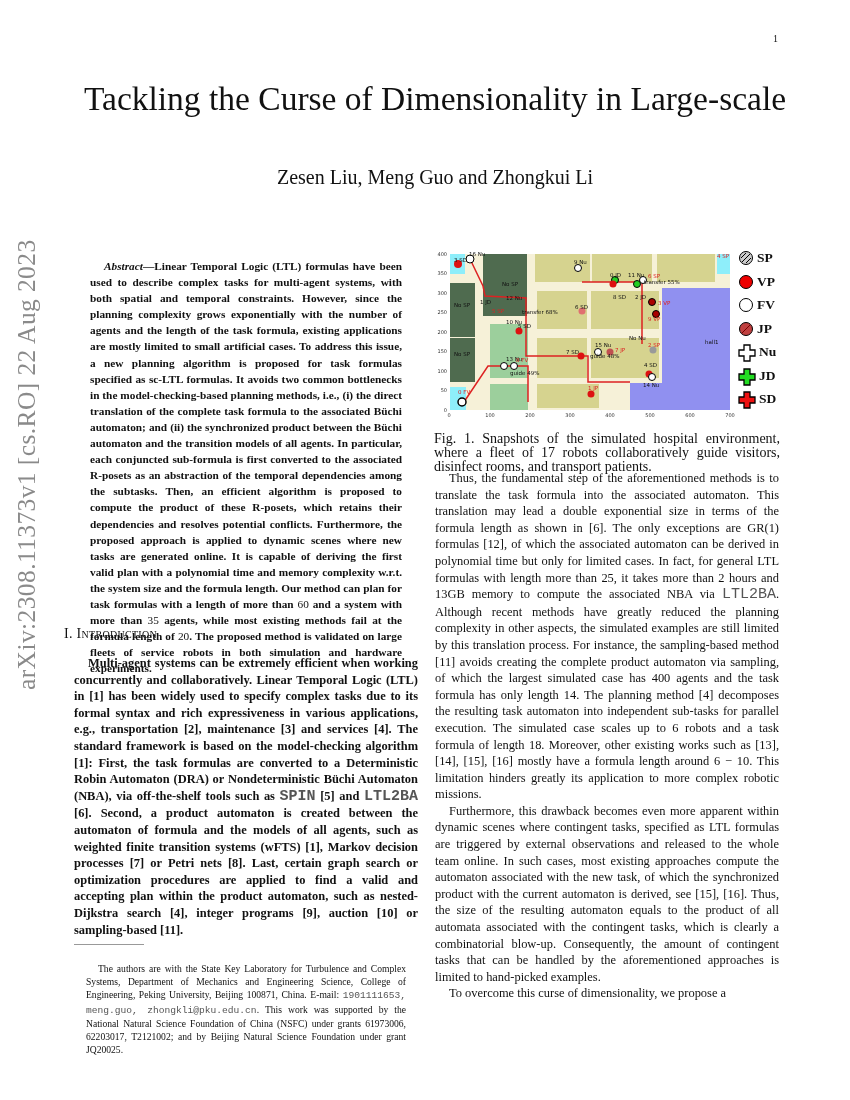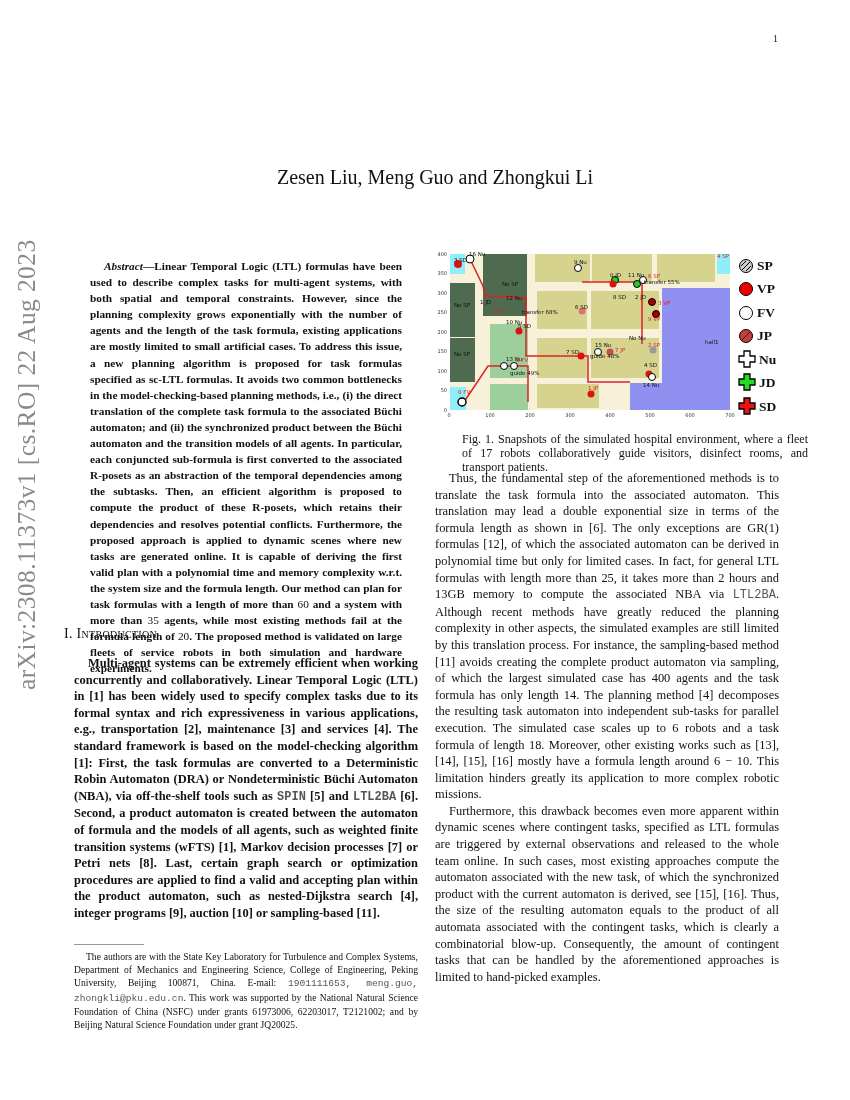--- a/index.html
+++ b/index.html
@@ -12,41 +12,42 @@
   .colL{left:74px;}
   .colR{left:435px;}
   .abstract{top:242px;font-weight:bold;font-size:11.3px;line-height:16.1px;}
   .abstract p{margin:16px;text-indent:14px;}
   .abstract .lead{font-style:italic;}
   .abstract .num{font-weight:normal;}
   .sectitle{position:absolute;top:626px;left:64px;width:344px;text-align:left;font-size:14px;letter-spacing:0.3px;}
   .sectitle .sc{font-variant:small-caps;}
   .intro{top:655px;font-weight:bold;}
   .intro p,.rbody p{margin:0;text-indent:14px;}
-  .mono{font-family:"Liberation Mono","DejaVu Sans Mono",monospace;font-size:12px;color:#555;}
+  .mono{font-family:"Liberation Mono","DejaVu Sans Mono",monospace;font-size:15px;color:#555;}
   .footnote{position:absolute;left:74px;top:950px;width:344px;font-size:9.6px;line-height:13.2px;text-align:justify;}
-  .footnote p{margin:0;text-indent:12px;}
+  .footnote p{margin:12px;text-indent:12px;}
   .footnote .mono{font-size:9.6px;}
   .fnrule{position:absolute;left:74px;top:944px;width:70px;border-top:1px solid #999;}
   .figure{position:absolute;left:430px;top:244px;width:390px;height:180px;}
-  .caption{position:absolute;left:434px;top:432px;width:346px;font-size:12px;line-height:14px;text-align:justify;margin-left:28px;}
+  .caption{position:absolute;left:434px;top:432px;width:346px;font-size:14px;line-height:14px;text-align:justify;}
   .rbody{top:470px;}
   .legend{position:absolute;left:738px;top:250px;width:80px;}
-  .lg{display:flex;align-items:flex-end;height:23.5px;font-size:13.5px;font-weight:bold;}
+  .lg{display:flex;align-items:flex-start;height:23.5px;font-size:13.5px;font-weight:bold;}
   .lg svg{margin-right:3px;}
   .it{}
 </style>
 </head>
 <body>
 
 <div class="pagenum">1</div>
 
 <div class="arxiv">arXiv:2308.11373v1  [cs.RO]  22 Aug 2023</div>
 
 <div class="title">
+  <div>Tackling the Curse of Dimensionality in Large-scale</div>
 </div>
 <div class="authors">Zesen Liu, Meng Guo and Zhongkui Li</div>
 
 <div class="col colL abstract">
   <p><span class="lead">Abstract</span><span>—</span><span>Linear Temporal Logic (LTL) formulas have been used to describe complex tasks for multi-agent systems, with both spatial and temporal constraints. However, since the planning complexity grows exponentially with the number of agents and the length of the task formula, existing applications are mostly limited to small artificial cases. To address this issue, a new planning algorithm is proposed for task formulas specified as sc-LTL formulas. It avoids two common bottlenecks in the model-checking-based planning methods, i.e., (i) the direct translation of the complete task formula to the associated Büchi automaton; and (ii) the synchronized product between the Büchi automaton and the transition models of all agents. In particular, each conjuncted sub-formula is first converted to the associated R-posets as an abstraction of the temporal dependencies among the subtasks. Then, an efficient algorithm is proposed to compute the product of these R-posets, which retains their dependencies and resolves potential conflicts. Furthermore, the proposed approach is applied to dynamic scenes where new tasks are generated online. It is capable of deriving the first valid plan with a polynomial time and memory complexity w.r.t. the system size and the formula length. Our method can plan for task formulas with a length of more than </span><span class="num">60</span><span> and a system with more than </span><span class="num">35</span><span> agents, while most existing methods fail at the formula length of </span><span class="num">20</span><span>. The proposed method is validated on large fleets of service robots in both simulation and hardware experiments.</span></p>
 </div>
 
 <div class="sectitle"><span>I. </span><span class="sc">Introduction</span></div>
 
 <div class="col colL intro">
@@ -224,13 +225,14 @@
       </svg>
     <span>SD</span>
   </div>
 </div>
 
 <div class="caption">Fig. 1.  Snapshots of the simulated hospital environment, where a fleet of 17 robots collaboratively guide visitors, disinfect rooms, and transport patients.</div>
 
 <div class="col colR rbody">
   <p><span>Thus, the fundamental step of the aforementioned methods is to translate the task formula into the associated automaton. This translation may lead a double exponential size in terms of the formula length as shown in [6]. The only exceptions are GR(1) formulas [12], of which the associated automaton can be derived in polynomial time but only for limited cases. In fact, for general LTL formulas with length more than 25, it takes more than 2 hours and </span><span class="it">13GB</span><span> memory to compute the associated NBA via </span><span class="mono">LTL2BA</span><span>. Although recent methods have greatly reduced the planning complexity in other aspects, the simulated examples are still limited by this translation process. For instance, the sampling-based method [11] avoids creating the complete product automaton via sampling, of which the largest simulated case has 400 agents and the task formula has only length 14. The planning method [4] decomposes the resulting task automaton into independent sub-tasks for parallel execution. The simulated case scales up to 6 robots and a task formula of length 18. Moreover, other existing works such as [13], [14], [15], [16] mostly have a formula length around 6 − 10. This limitation hinders greatly its application to more complex robotic missions.</span></p>
   <p><span>Furthermore, this drawback becomes even more apparent within dynamic scenes where contingent tasks, specified as LTL formulas are triggered by external observations and released to the whole team online. In such cases, most existing approaches compute the automaton associated with the new task, of which the synchronized product with the current automaton is derived, see [15], [16]. Thus, the size of the resulting automaton equals to the product of </span><span class="it">all</span><span> automata associated with the contingent tasks, which is clearly a combinatorial blow-up. Consequently, the amount of contingent tasks that can be handled by the aforementioned approaches is limited to hand-picked examples.</span></p>
+  <p>To overcome this curse of dimensionality, we propose a</p>
 </div>
 
 </body></html>

